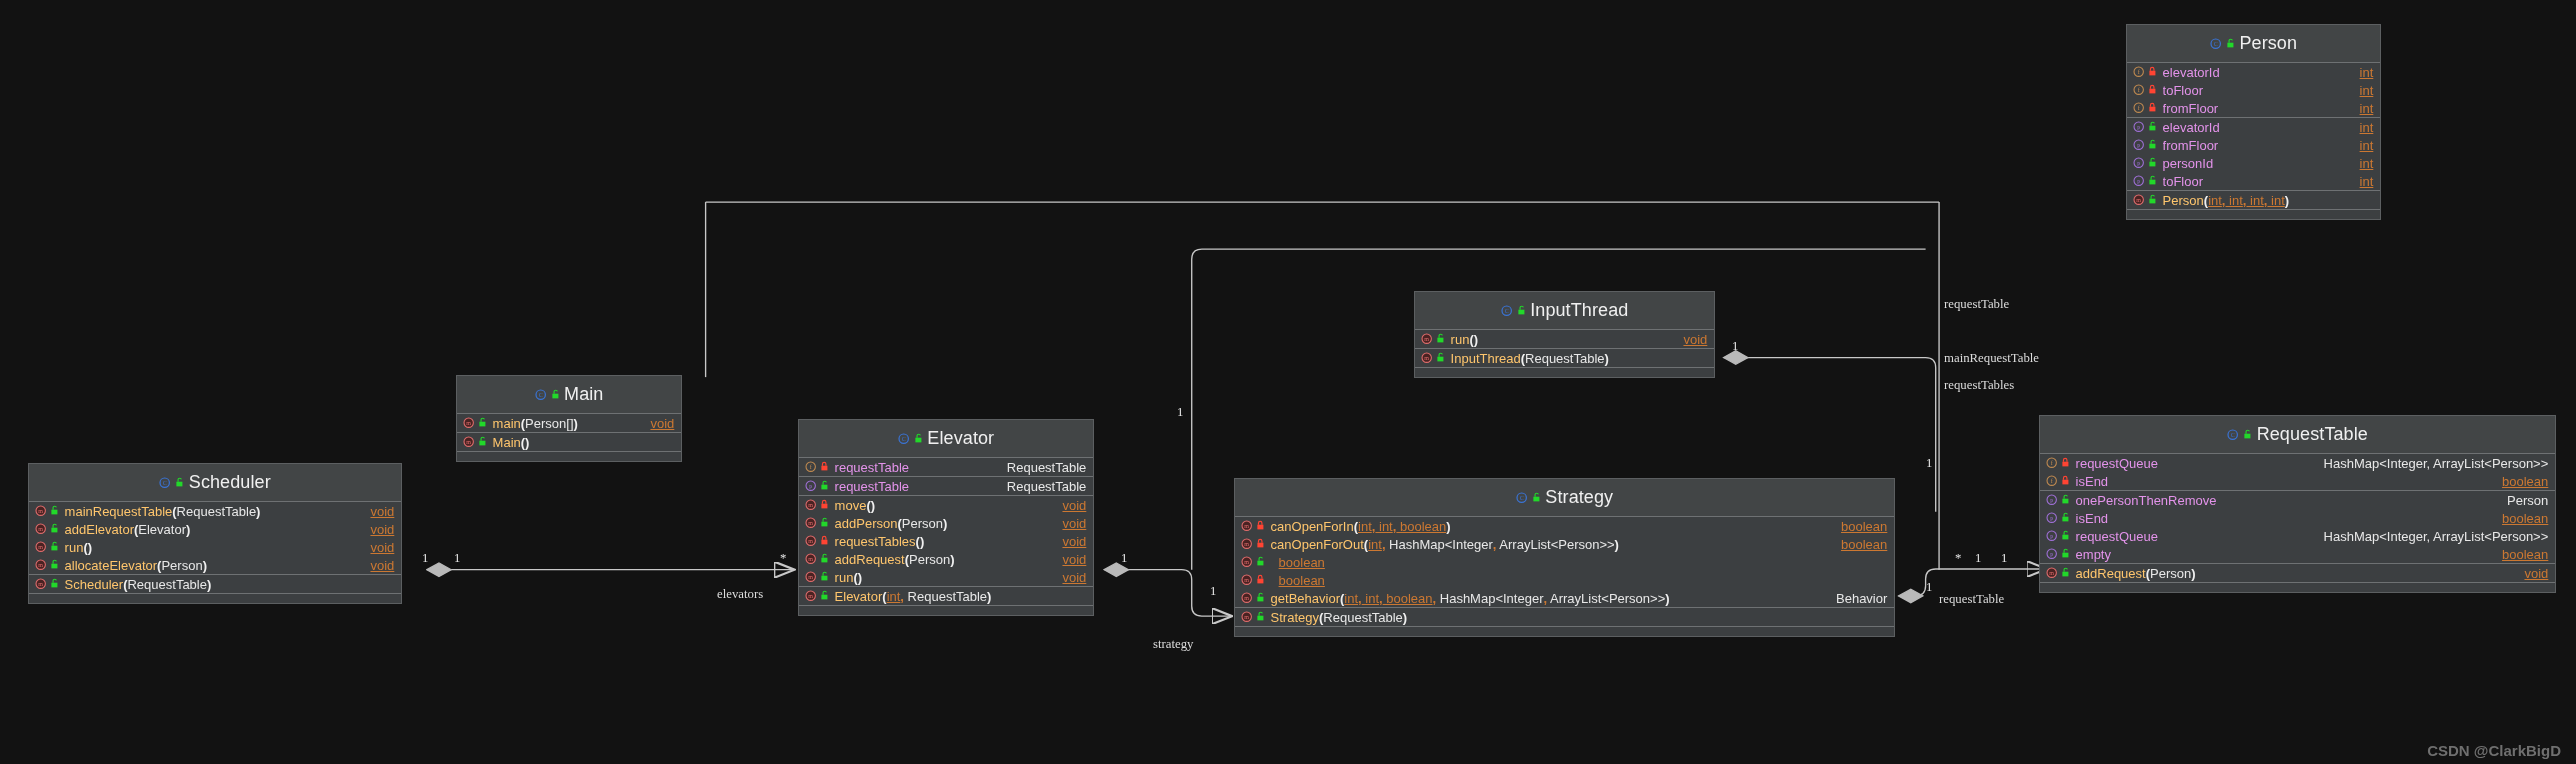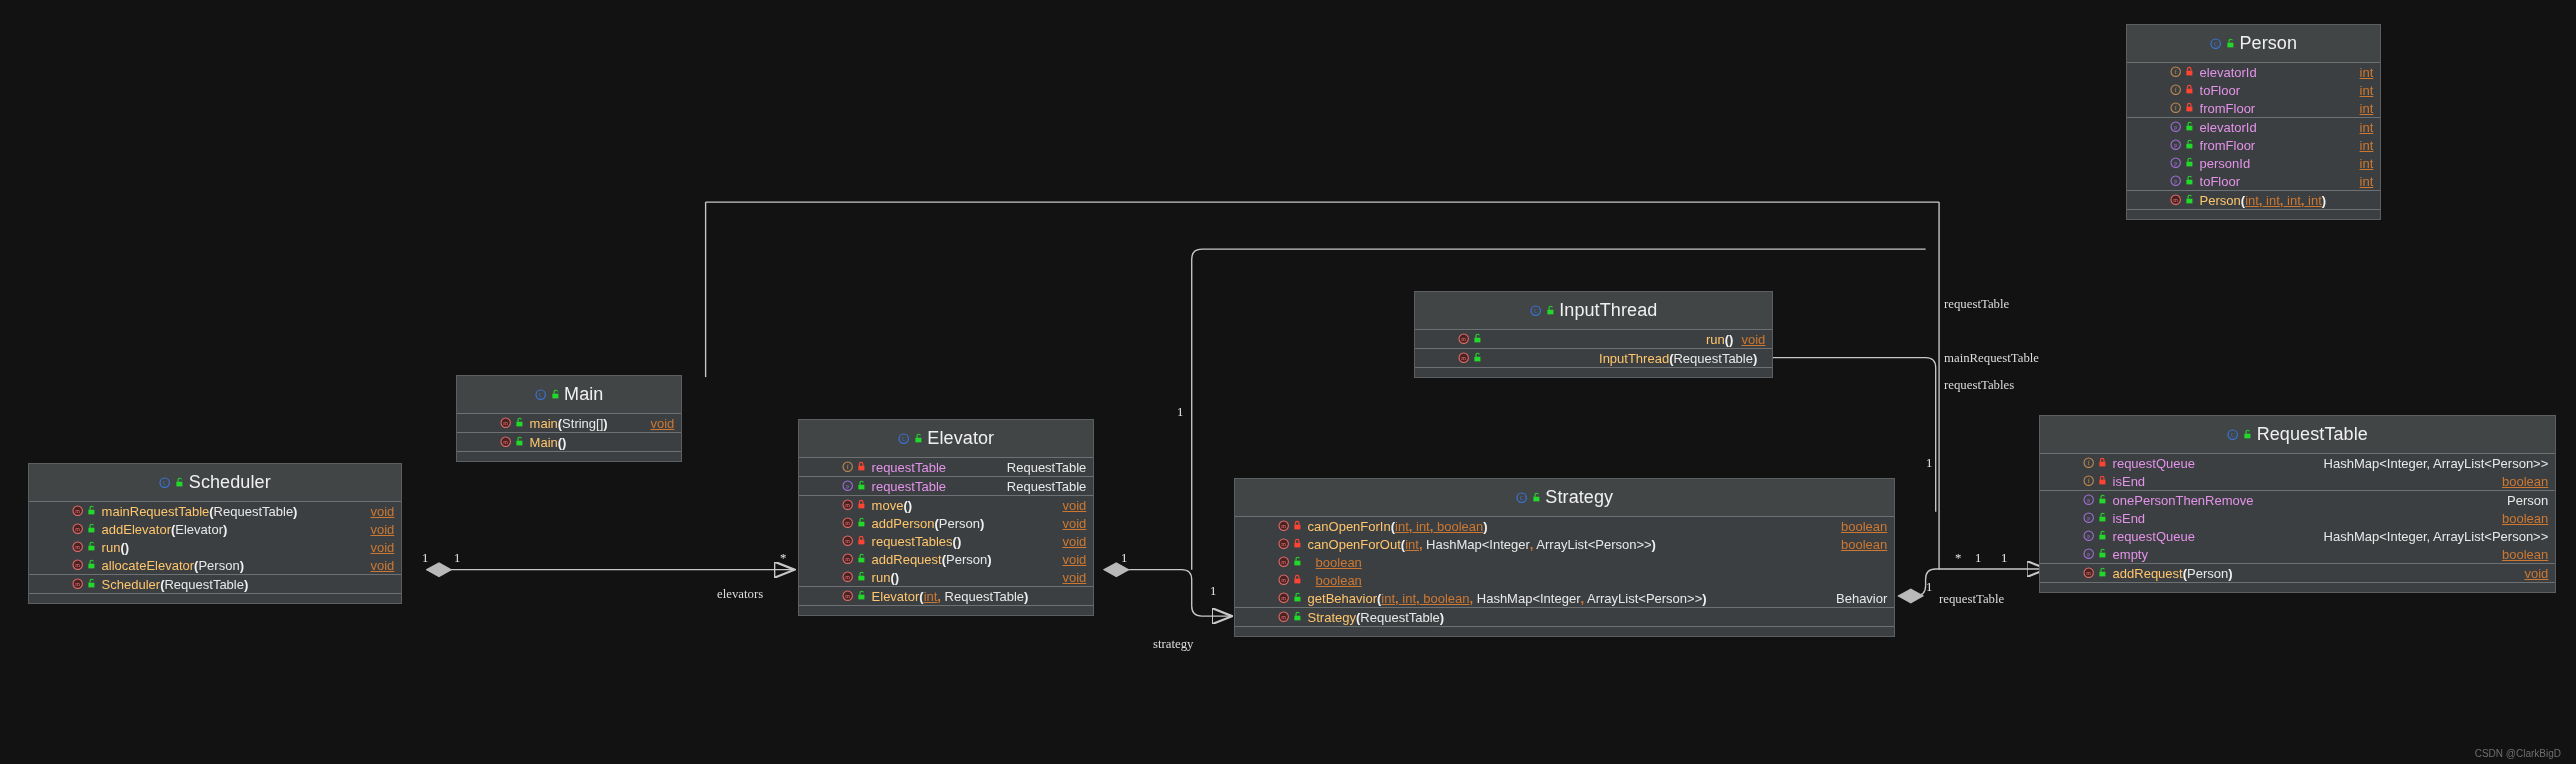--- a/index.html
+++ b/index.html
@@ -13,21 +13,21 @@
   svg.edges { position:absolute; inset:0; width:2576px; height:765px; pointer-events:none; }
 
   
   .uml { position:absolute; background:#3c3f41; border:0.7px solid #5c5f61; }
   .uml .hdr {
     display:flex; align-items:center; justify-content:center;
     gap:4.7px; height:38px; background:#424546;
     border-bottom:0.7px solid #6e7173;
   }
   .uml .hdr .cname { color:#f0f0f0; font-size:18px; letter-spacing:0.1px; }
-  .sect { border-bottom:0.7px solid #6e7173;padding-left:37px; }
+  .sect { border-bottom:0.7px solid #6e7173; }
   .sect:last-child { border-bottom:none; }
   .row {
     display:flex; align-items:center; height:18px;
     padding:0 6.7px 0 6px; white-space:nowrap; font-size:13px;
   }
   .row .ic { display:flex; align-items:center; gap:3.4px; flex:0 0 auto; margin-right:6px; }
   .row .sig { flex:1 1 auto; overflow:hidden; }
   .row .ret { flex:0 0 auto; margin-left:8px; }
 
   
@@ -46,21 +46,21 @@
   .elabel {
     position:absolute; color:#dcdcdc; font-size:12.8px;
     font-family:"Liberation Serif", serif; white-space:nowrap;
   }
   .mult {
     position:absolute; color:#e6e6e6; font-size:12.8px;
     font-family:"Liberation Serif", serif; white-space:nowrap;
   }
   .watermark {
     position:absolute; right:15px; bottom:6px;
-    color:#6f6f6f; font-size:10px; font-family:"Liberation Sans", sans-serif;
+    color:#6f6f6f; font-size:15px; font-family:"Liberation Sans", sans-serif;font-weight:bold;
   }
 </style>
 </head>
 <body>
 
 <div id="canvas">
 
   <svg class="edges" viewBox="0 0 3826 1136">
     <defs>
       <marker id="arrow" markerWidth="16" markerHeight="12" refX="15" refY="6" orient="auto">
@@ -249,21 +249,21 @@
                 <text x="8.5" y="12" font-size="9" fill="#e06c6c" text-anchor="middle" font-family="Liberation Serif, serif">m</text>
               </svg>
             </span>
             <span class="gi" style="width:8.8px;">
               <svg width="8.8" height="11.4" viewBox="0 0 13 17">
                 <path d="M4.5,7 L4.5,4.2 Q4.5,1.8 7,1.8 Q9.2,1.8 9.4,3.6" fill="none" stroke="#22d82a" stroke-width="1.7"></path>
                 <rect x="2" y="7" width="9" height="7" fill="#22d82a"></rect>
               </svg>
             </span>
           </span>
-          <span class="sig"><span class="t-method">main</span><span class="t-punct">(</span><span class="t-type">String[]</span><span class="t-punct">)</span></span>
+          <span class="sig"><span class="t-method">main</span><span class="t-punct">(</span><span class="t-type">Person[]</span><span class="t-punct">)</span></span>
           <span class="ret"><span class="t-prim">void</span></span>
         </div>
       </div>
       <div class="sect">
         <div class="row">
           <span class="ic">
             <span class="gi">
               <svg width="11.4" height="11.4" viewBox="0 0 17 17" style="font-size:19.5px">
                 <circle cx="8.5" cy="8.5" r="7" fill="#4a2222" stroke="#e06c6c" stroke-width="1.6"></circle>
                 <text x="8.5" y="12" font-size="9" fill="#e06c6c" text-anchor="middle" font-family="Liberation Serif, serif">m</text>
@@ -445,21 +445,21 @@
                 <rect x="2" y="7" width="9" height="7" fill="#22d82a"></rect>
               </svg>
             </span>
           </span>
           <span class="sig"><span class="t-method">Elevator</span><span class="t-punct">(</span><span class="t-prim">int</span><span class="t-comma">,</span><span class="t-type"> RequestTable</span><span class="t-punct">)</span></span>
           <span class="ret"></span>
         </div>
       </div>
       <div style="height:8.8px;"></div>
     </div>
-  <div class="uml" id="box-input-thread" style="left:1414px; top:291px; width:359px;text-align:right;">
+  <div class="uml" id="box-input-thread" style="left:1414px; top:291px; width:301px;">
       <div class="hdr">
         <span class="gi">
           <svg width="11.4" height="11.4" viewBox="0 0 17 17">
             <circle cx="8.5" cy="8.5" r="7" fill="none" stroke="#3a74d6" stroke-width="1.8"></circle>
             <text x="8.5" y="12.2" font-size="9" fill="#3a74d6" text-anchor="middle" font-family="Liberation Serif, serif">C</text>
           </svg>
         </span>
         <span class="gi" style="width:8.8px;">
           <svg width="8.8" height="11.4" viewBox="0 0 13 17">
             <path d="M4.5,7 L4.5,4.2 Q4.5,1.8 7,1.8 Q9.2,1.8 9.4,3.6" fill="none" stroke="#22d82a" stroke-width="1.7"></path>

